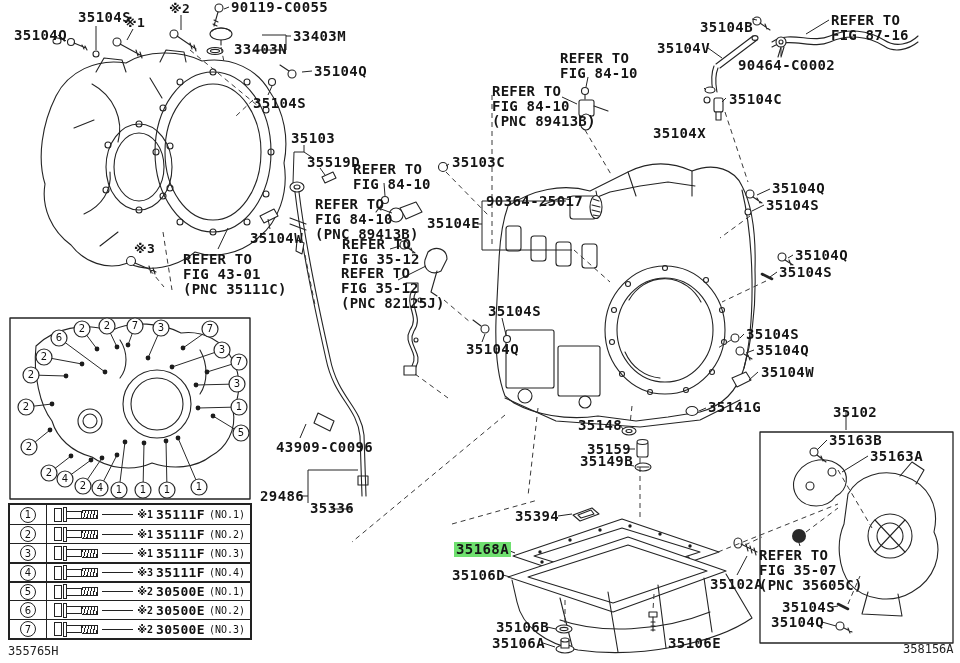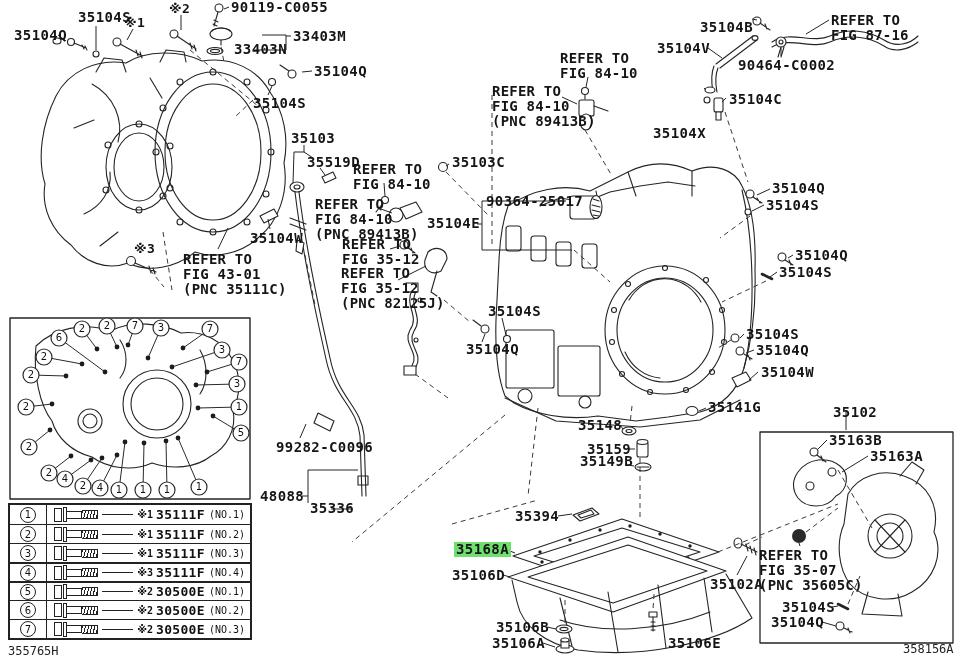--- a/index.html
+++ b/index.html
@@ -704,24 +704,24 @@
       <div class="lbl" style="left: 578px; top: 418px;">
         <div>35148</div>
       </div>
       <div class="lbl" style="left: 587px; top: 442px;">
         <div>35159</div>
       </div>
       <div class="lbl" style="left: 580px; top: 454px;">
         <div>35149B</div>
       </div>
       <div class="lbl" style="left: 276px; top: 440px;">
-        <div>99282-C0096</div>
+        <div>43909-C0096</div>
       </div>
       <div class="lbl" style="left: 260px; top: 489px;">
-        <div>48088</div>
+        <div>29486</div>
       </div>
       <div class="lbl" style="left: 310px; top: 501px;">
         <div>35336</div>
       </div>
       <div class="lbl" style="left: 515px; top: 509px;">
         <div>35394</div>
       </div>
       <div class="lbl hl" style="left: 454px; top: 542px;">
         <div>35168A</div>
       </div>

